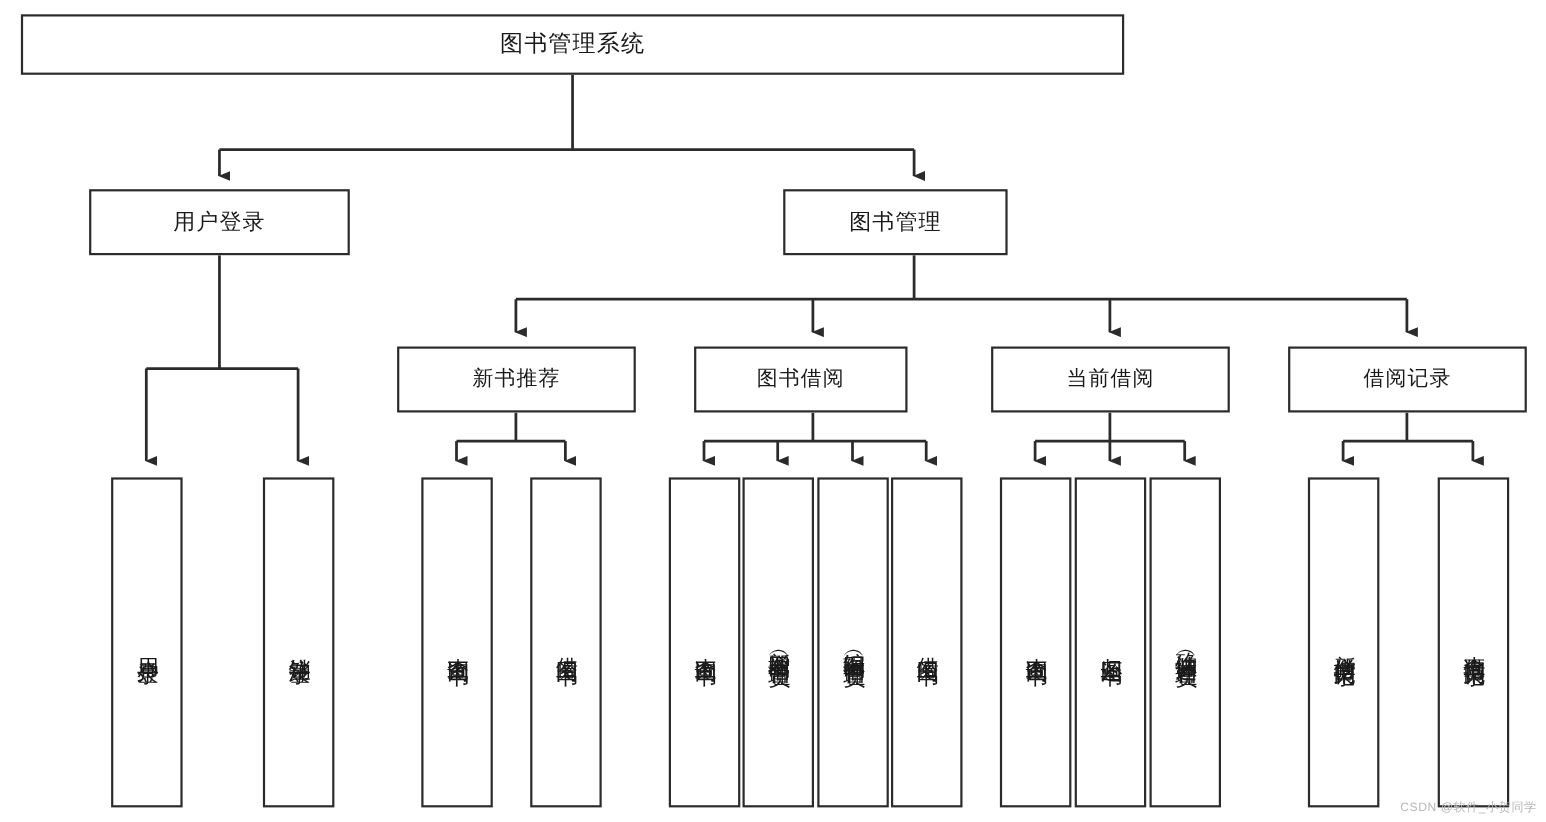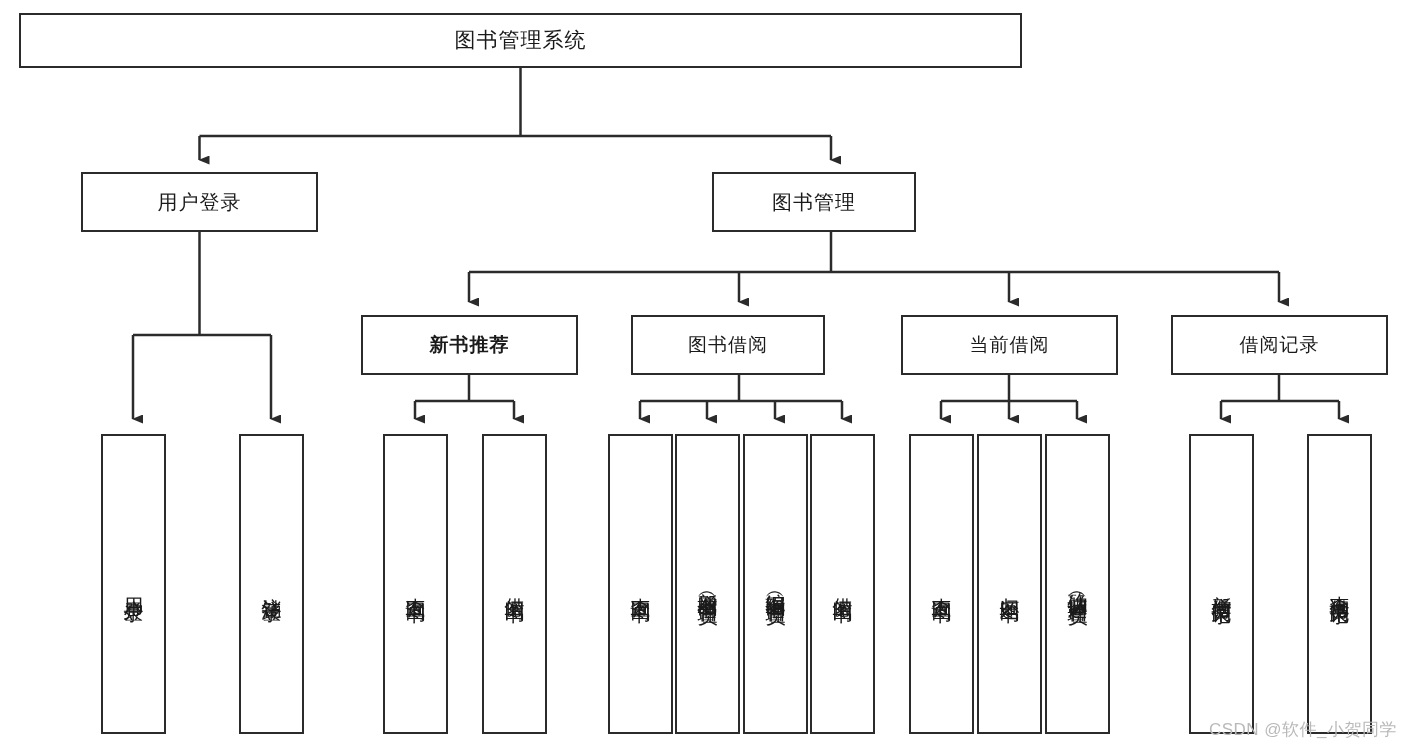--- a/index.html
+++ b/index.html
@@ -64,21 +64,21 @@
     font-size: 20px;
     line-height: 1.25;
     letter-spacing: 2px;
     white-space: pre;
     max-height: 268px;
   }
   #watermark {
     position: absolute;
     right: 8px;
     bottom: 6px;
-    font-size: 17px;
+    font-size: 11px;
     color: #b9b9b9;
     letter-spacing: 0.5px;
     user-select: none;
     white-space: nowrap;
   }
 </style>
 </head>
 <body>
 
 <div id="diagram-root">
@@ -137,21 +137,21 @@
     <span class="label">图书管理系统</span>
   </div>
 
   <div class="node node-l2" style="left:81px; top:172px; width:237px; height:60px;">
     <span class="label">用户登录</span>
   </div>
   <div class="node node-l2" style="left:712px; top:172px; width:204px; height:60px;">
     <span class="label">图书管理</span>
   </div>
 
-  <div class="node node-l3" style="left:361px; top:315px; width:217px; height:60px;font-weight:bold;">
+  <div class="node node-l3" style="left:361px; top:315px; width:217px; height:60px;">
     <span class="label">新书推荐</span>
   </div>
   <div class="node node-l3" style="left:631px; top:315px; width:194px; height:60px;">
     <span class="label">图书借阅</span>
   </div>
   <div class="node node-l3" style="left:901px; top:315px; width:217px; height:60px;">
     <span class="label">当前借阅</span>
   </div>
   <div class="node node-l3" style="left:1171px; top:315px; width:217px; height:60px;">
     <span class="label">借阅记录</span>

